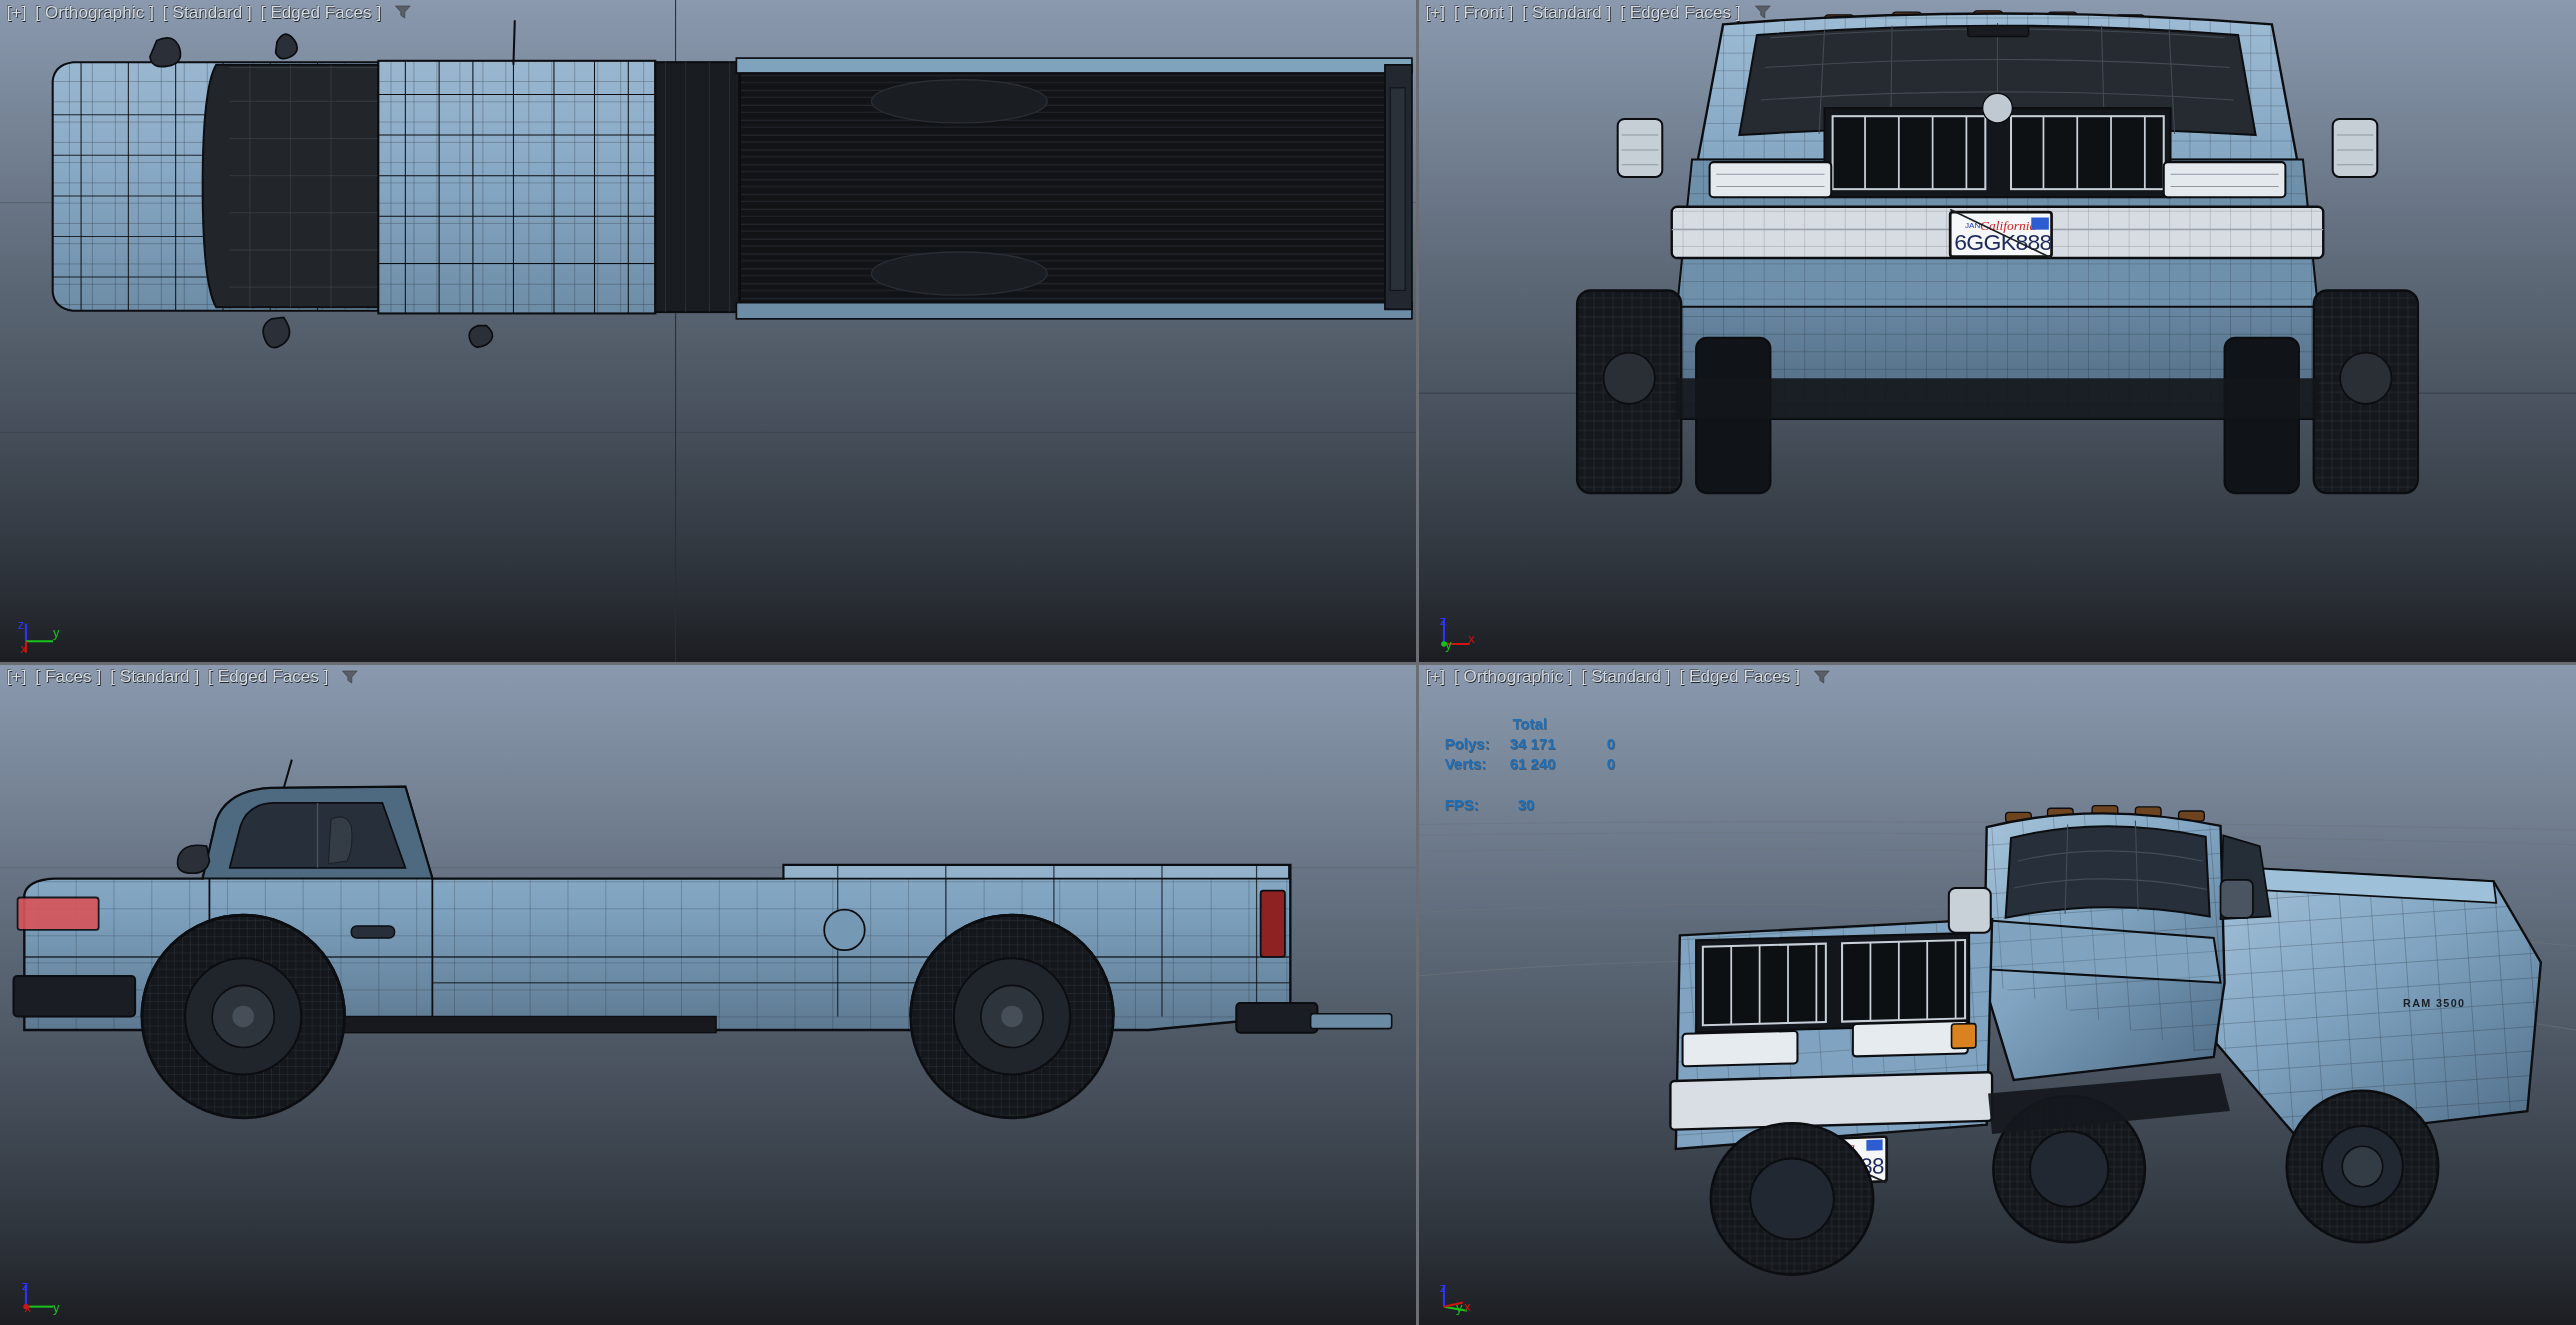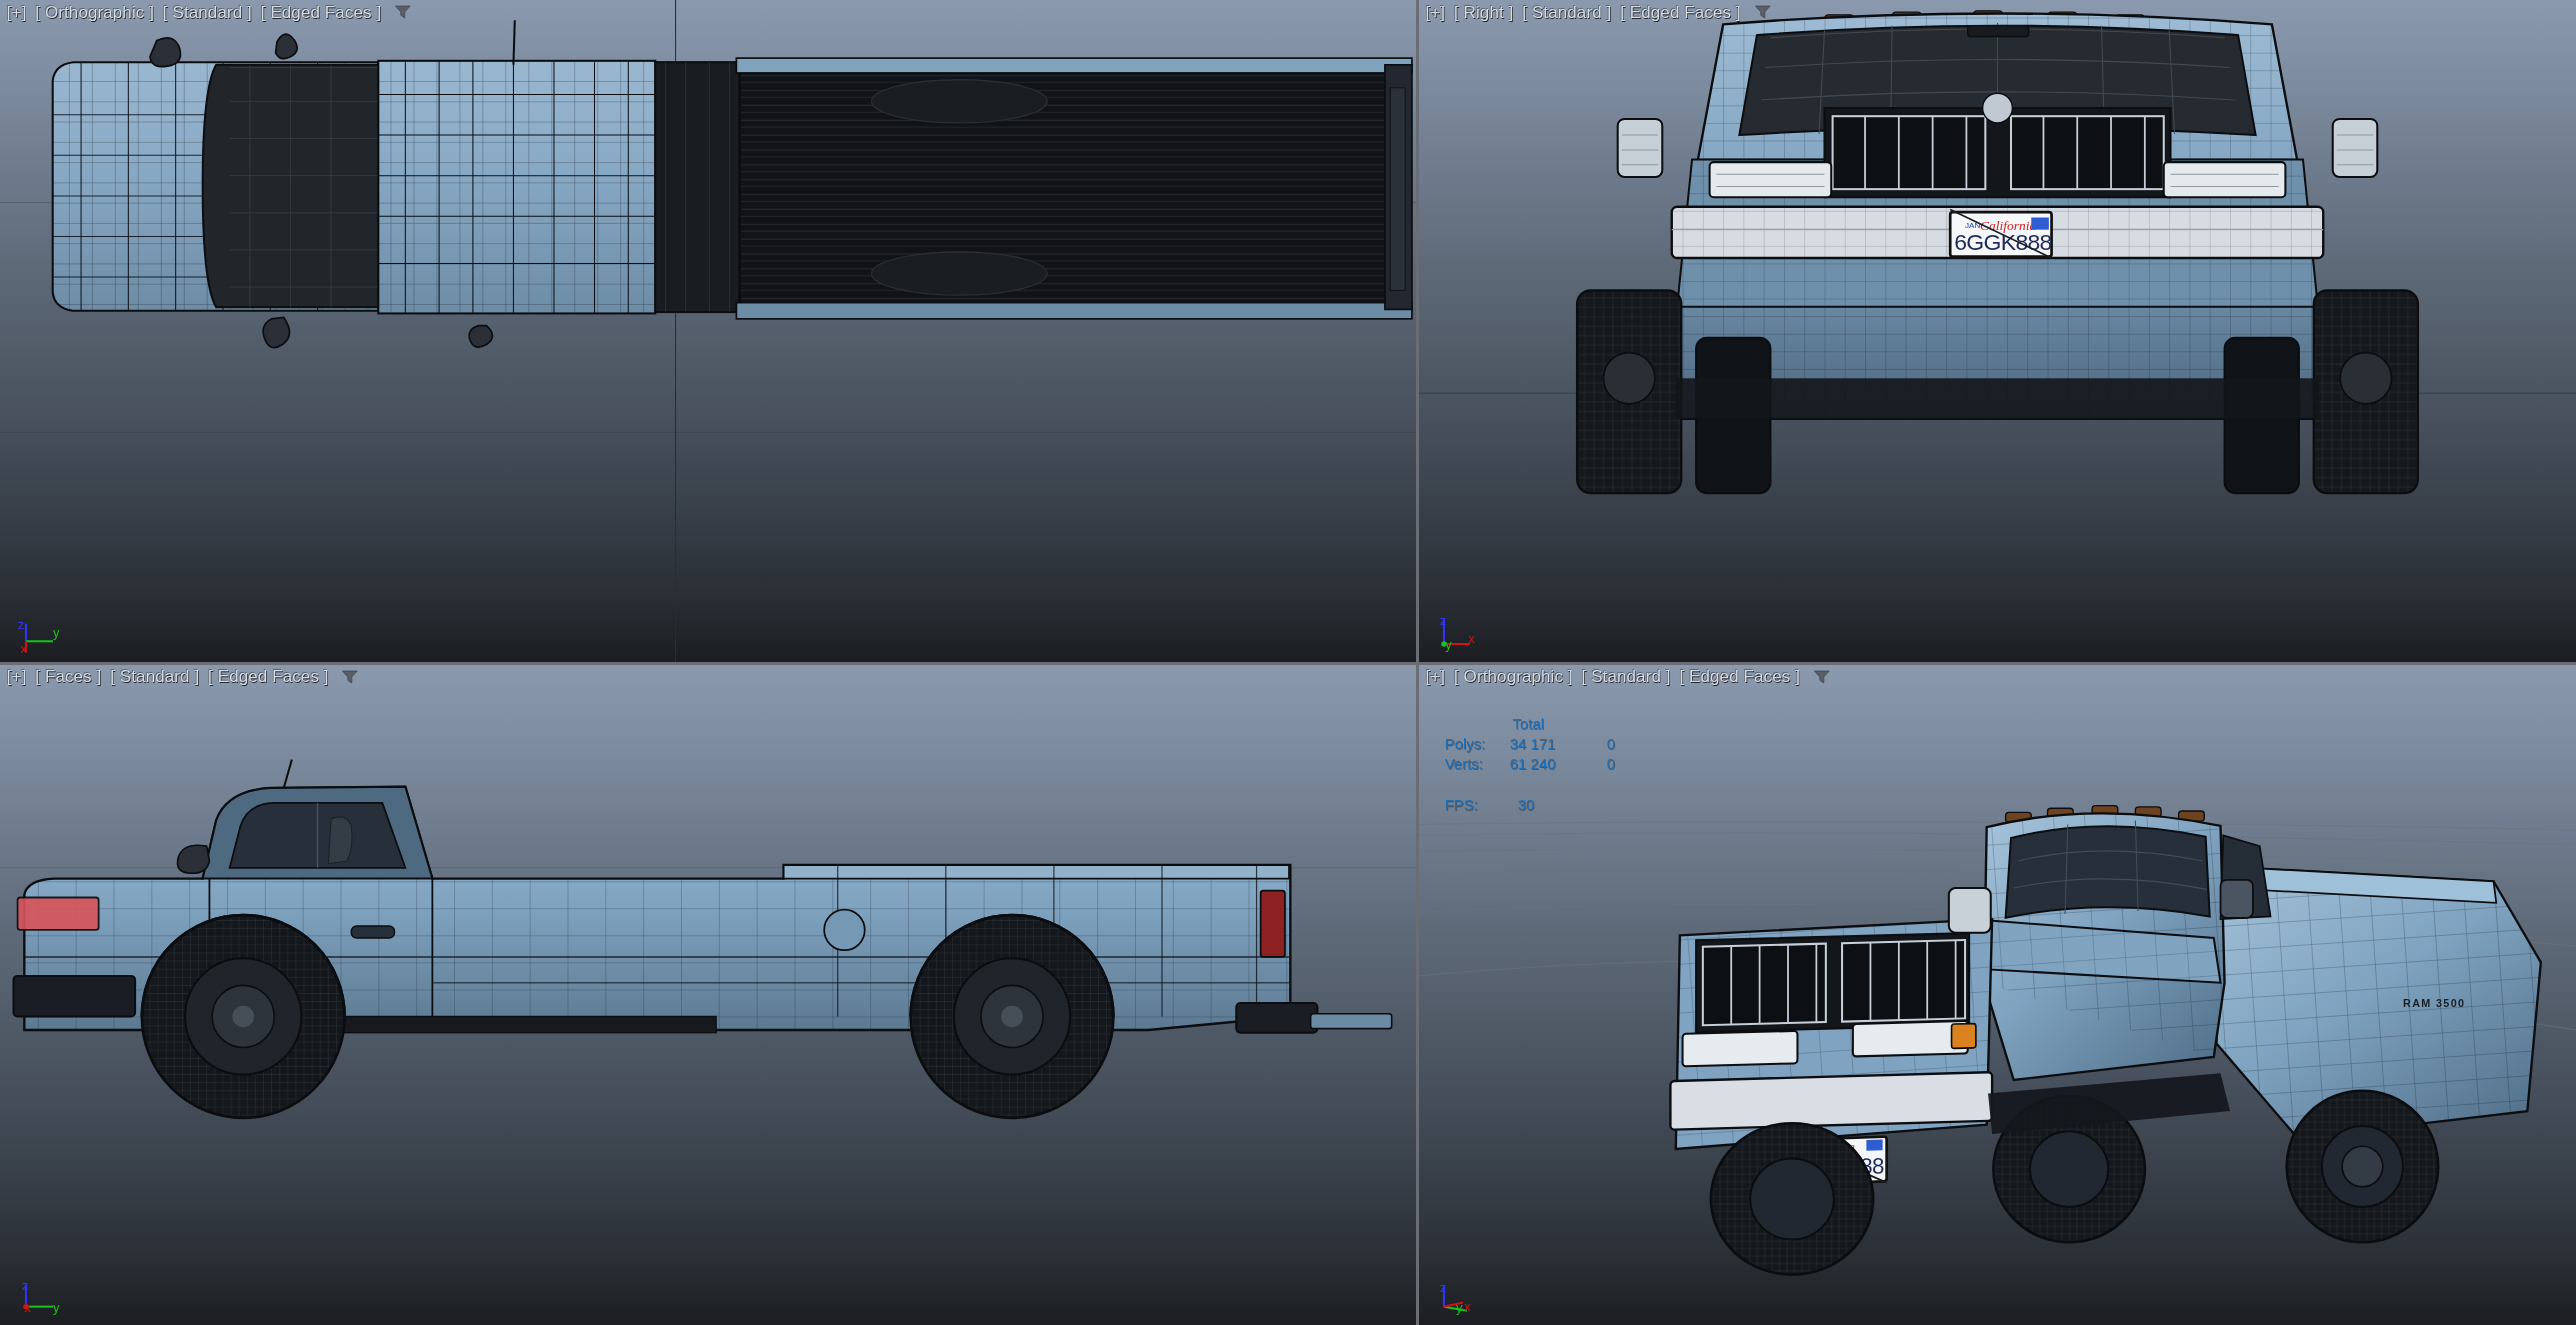--- a/index.html
+++ b/index.html
@@ -74,21 +74,21 @@
   .funnel-icon { display:inline-block; width: 17.6px; height: 16px; margin-left: 4px; }
 
   
   .stats {
     position: absolute;
     left: 26px;
     top: 49px;
     z-index: 40;
     color: #1e6fb8;
     font-size: 15px;
-    font-weight: normal;
+    font-weight: bold;
     text-shadow: 0.7px 0.7px 0 rgba(0,0,0,.35);
     font-family: "Liberation Sans", sans-serif;
   }
   .stats table { border-collapse: collapse; }
   .stats td { padding: 1.4px 0; }
   .stats .c-label { width: 65px; }
   .stats .c-total { width: 89px; }
   .stats .c-sel   { width: 61px; text-align: left; }
   .stats .hdr { text-align: left; padding-left: 2.7px; }
   .stats .fps-row td { padding-top: 23px; }
@@ -302,21 +302,21 @@
 
         <rect x="380" y="560" width="952" height="60" fill="#13161a" opacity=".9"></rect>
 
         <circle cx="311" cy="560" r="38" fill="#2a2f36" stroke="#0b0d10" stroke-width="2.5"></circle>
         <circle cx="1401" cy="560" r="38" fill="#2a2f36" stroke="#0b0d10" stroke-width="2.5"></circle>
       </svg>
     </div>
 
     <div class="vp-label">
       <span class="seg">[+]</span>
-      <span class="seg">[ Right ]</span>
+      <span class="seg">[ Front ]</span>
       <span class="seg">[ Standard ]</span>
       <span class="seg">[ Edged Faces ]</span>
       <span class="funnel-icon">
         <svg viewBox="0 0 26 24" width="17.6" height="16">
             <path d="M2 3 H24 L16 12 V21 L10 17 V12 Z" fill="#5a5e66" stroke="#3a3e45" stroke-width="1"></path>
           </svg>
       </span>
     </div>
 
     <div class="gnomon">

